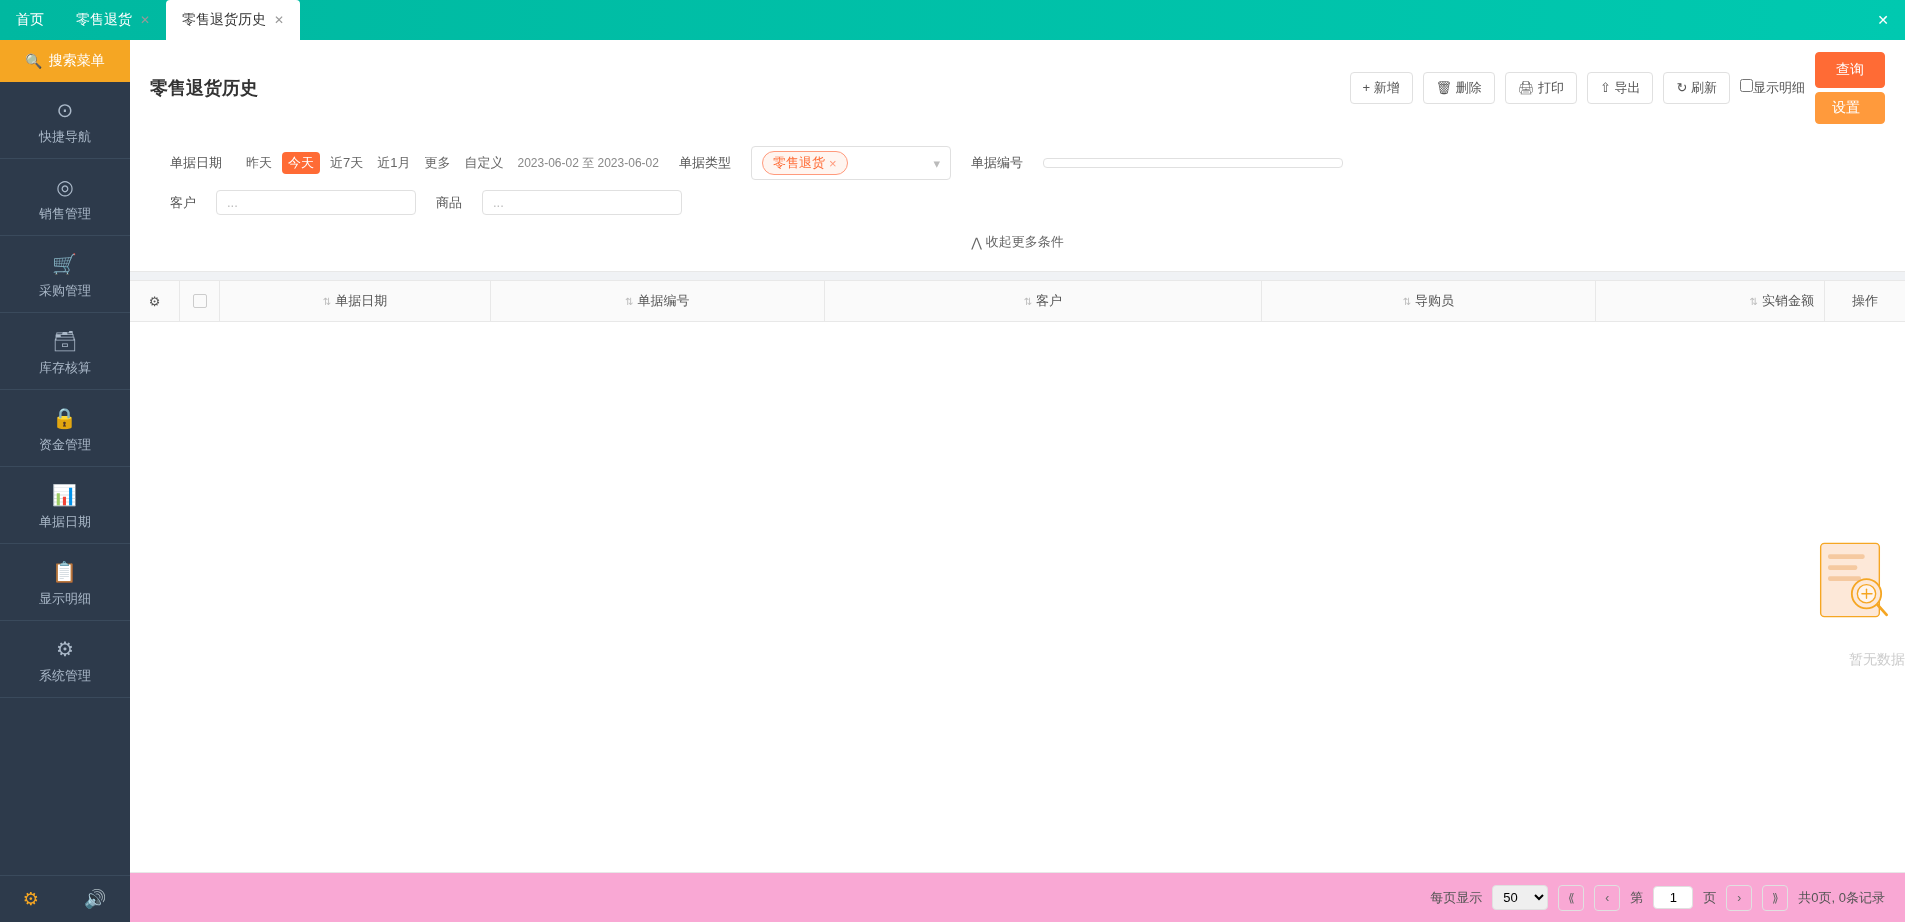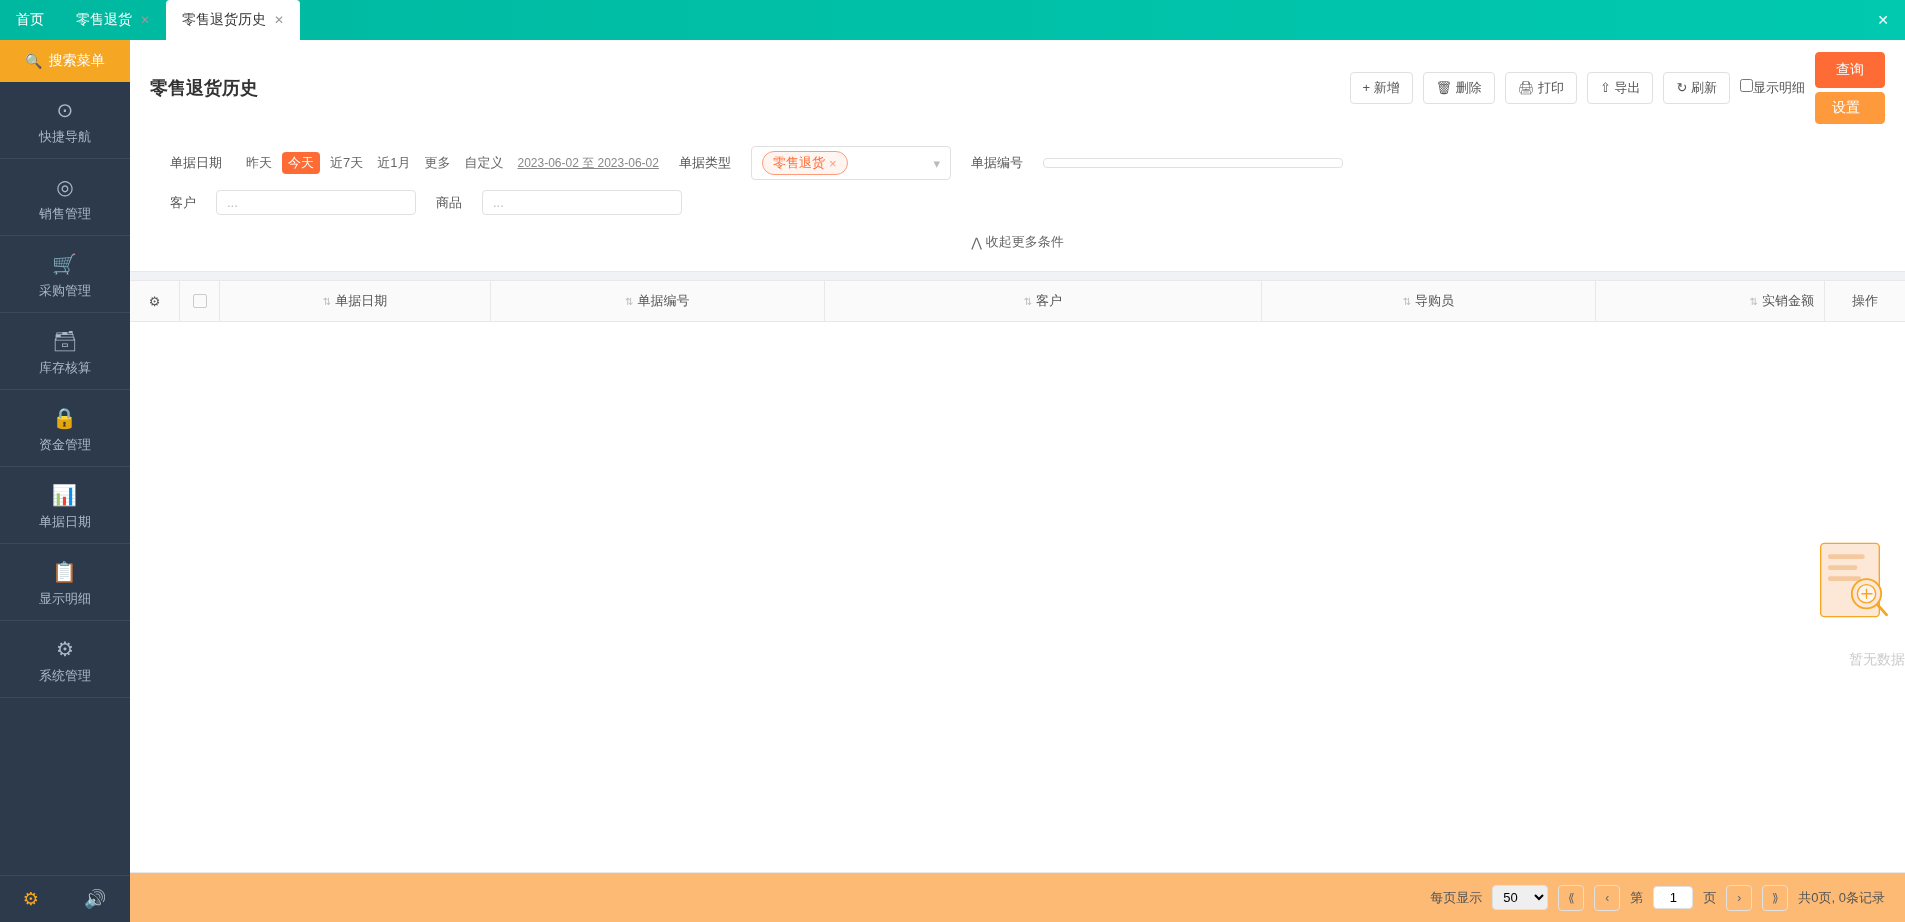--- a/index.html
+++ b/index.html
@@ -192,21 +192,20 @@
     .date-opt.active {
       background: #ff6b35;
       color: #fff;
       border-radius: 4px;
       padding: 2px 6px;
     }
     .date-range {
       font-size: 12px;
       color: #888;
       margin-left: 4px;
-      text-decoration: underline;
     }
     .filter-input {
       border: 1px solid #e0e0e0;
       border-radius: 4px;
       padding: 4px 10px;
       font-size: 13px;
       color: #333;
       min-width: 200px;
       display: flex;
       align-items: center;
@@ -304,21 +303,21 @@
       align-items: flex-end;
       justify-content: center;
       color: #ccc;
       font-size: 14px;
       gap: 16px;
     }
 
     
     .pagination {
       height: 50px;
-      background: #fdba74;
+      background: #f9a8d4;
       border-top: 1px solid #e8e8e8;
       display: flex;
       align-items: center;
       justify-content: flex-end;
       padding: 0 20px;
       gap: 10px;
       font-size: 13px;
       color: #555;
       flex-shrink: 0;
     }

